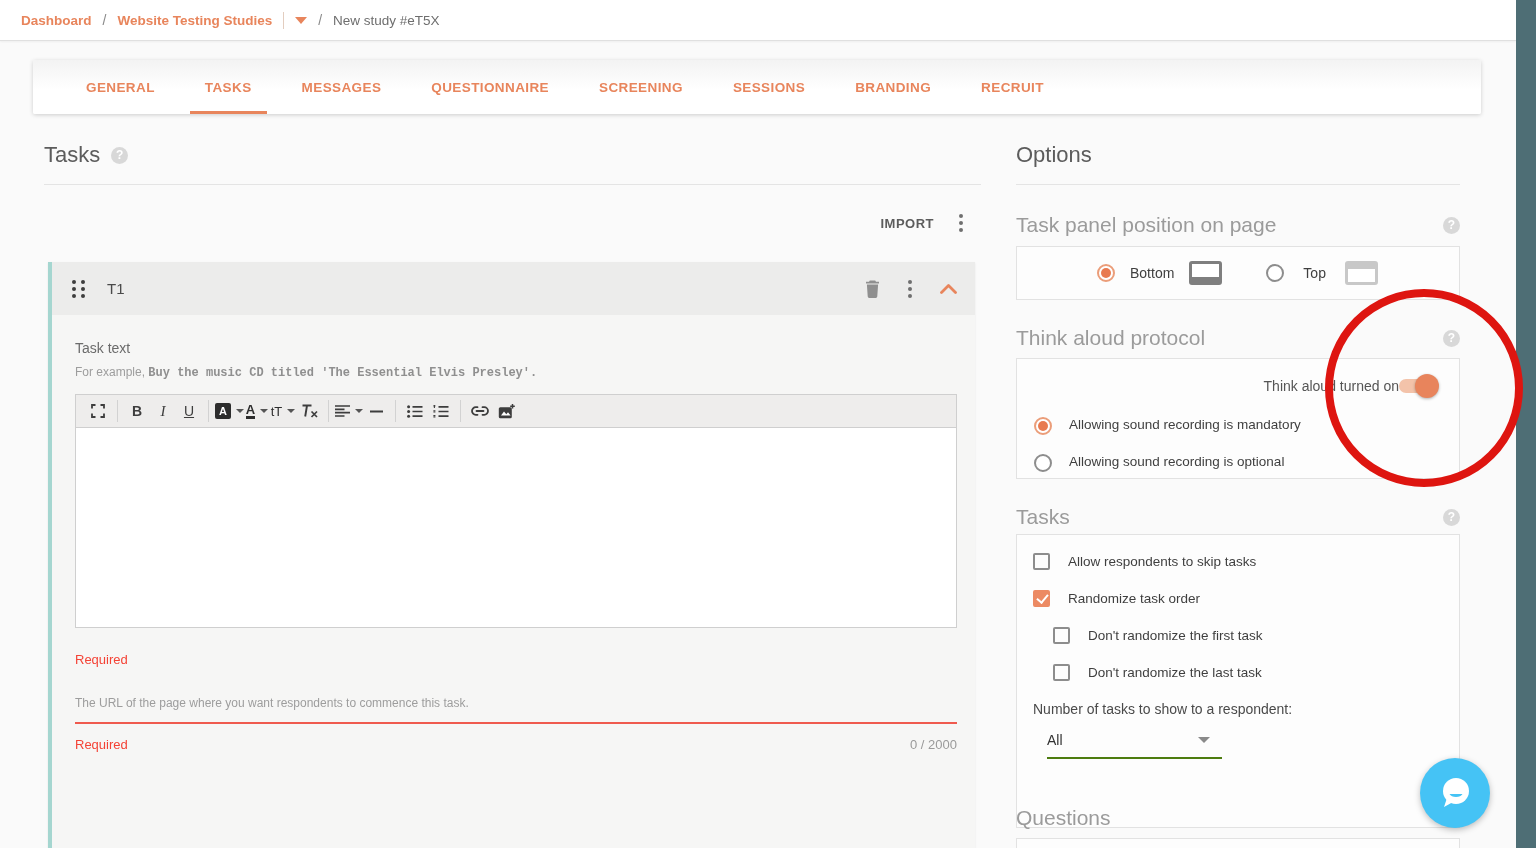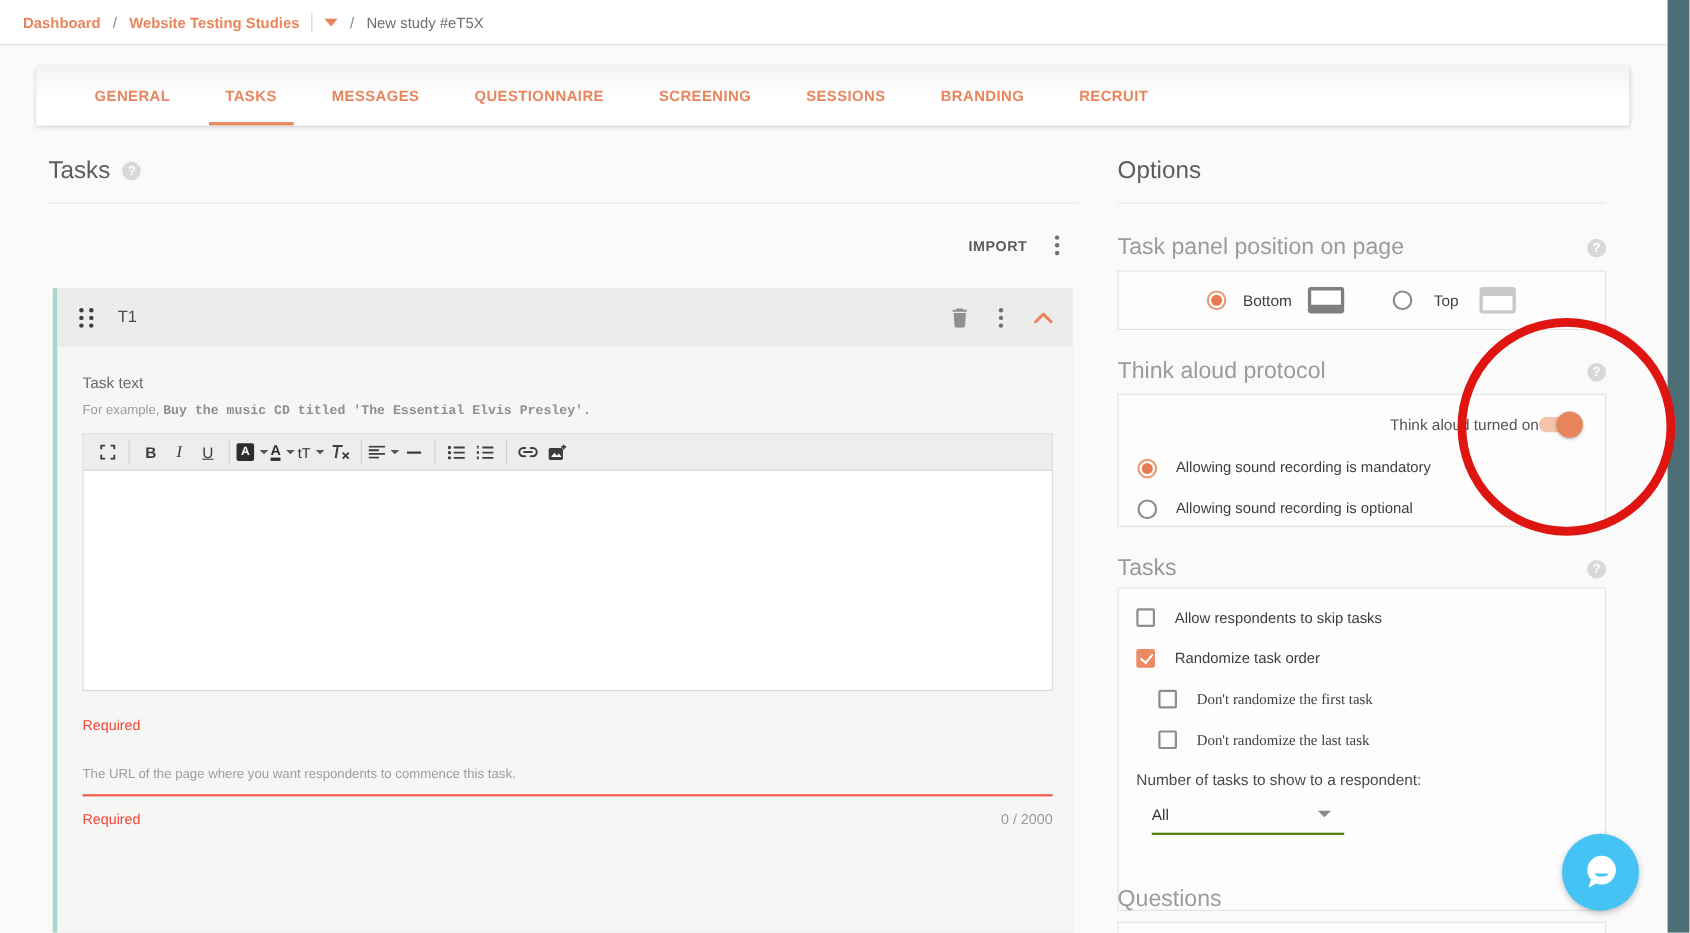--- a/index.html
+++ b/index.html
@@ -103,21 +103,21 @@
   .think-row1 { display:flex; justify-content:flex-end; align-items:center; }
   .think-label { font-size:14px; color:#555; }
   .toggle { position:relative; width:40px; height:24px; margin-right:6px; cursor:pointer; }
   .toggle-track { position:absolute; left:0; top:5px; width:34px; height:14px; border-radius:7px; background:#f3c3aa; }
   .toggle-thumb { position:absolute; right:0; top:0; width:24px; height:24px; border-radius:50%; background:#e8845c; box-shadow:0 1px 3px rgba(0,0,0,.3); }
   .radio-row { display:flex; align-items:flex-start; gap:17px; margin-top:19px; padding-left:2px; }
   .radio-label { font-size:13.5px; color:#3f3f3f; }
 
   .box-tasks { top:534px; height:294px; padding:18px 14px 0 16px; }
   .cb-row { display:flex; align-items:center; gap:18px; margin-bottom:20px; }
-  .cb-row.indent { margin-left:20px;font-family:Liberation Serif, serif; }
+  .cb-row.indent { margin-left:20px; }
   .cb-label { font-size:13.5px; color:#3f3f3f; }
   .num-label { font-size:14px; color:#4a4a4a; margin-top:9px; }
   .select { margin-top:15px; margin-left:14px; width:175px; border-bottom:2px solid #4d7c0f; padding-bottom:9px;
     display:flex; justify-content:space-between; align-items:center; cursor:pointer; }
   .select-value { font-size:14px; color:#333; }
   .select-caret { width:0; height:0; border-left:6px solid transparent; border-right:6px solid transparent; border-top:6px solid #8a8a8a; margin-right:12px; }
 
   .box-questions { top:838px; height:12px; border-bottom:none; }
 
   

